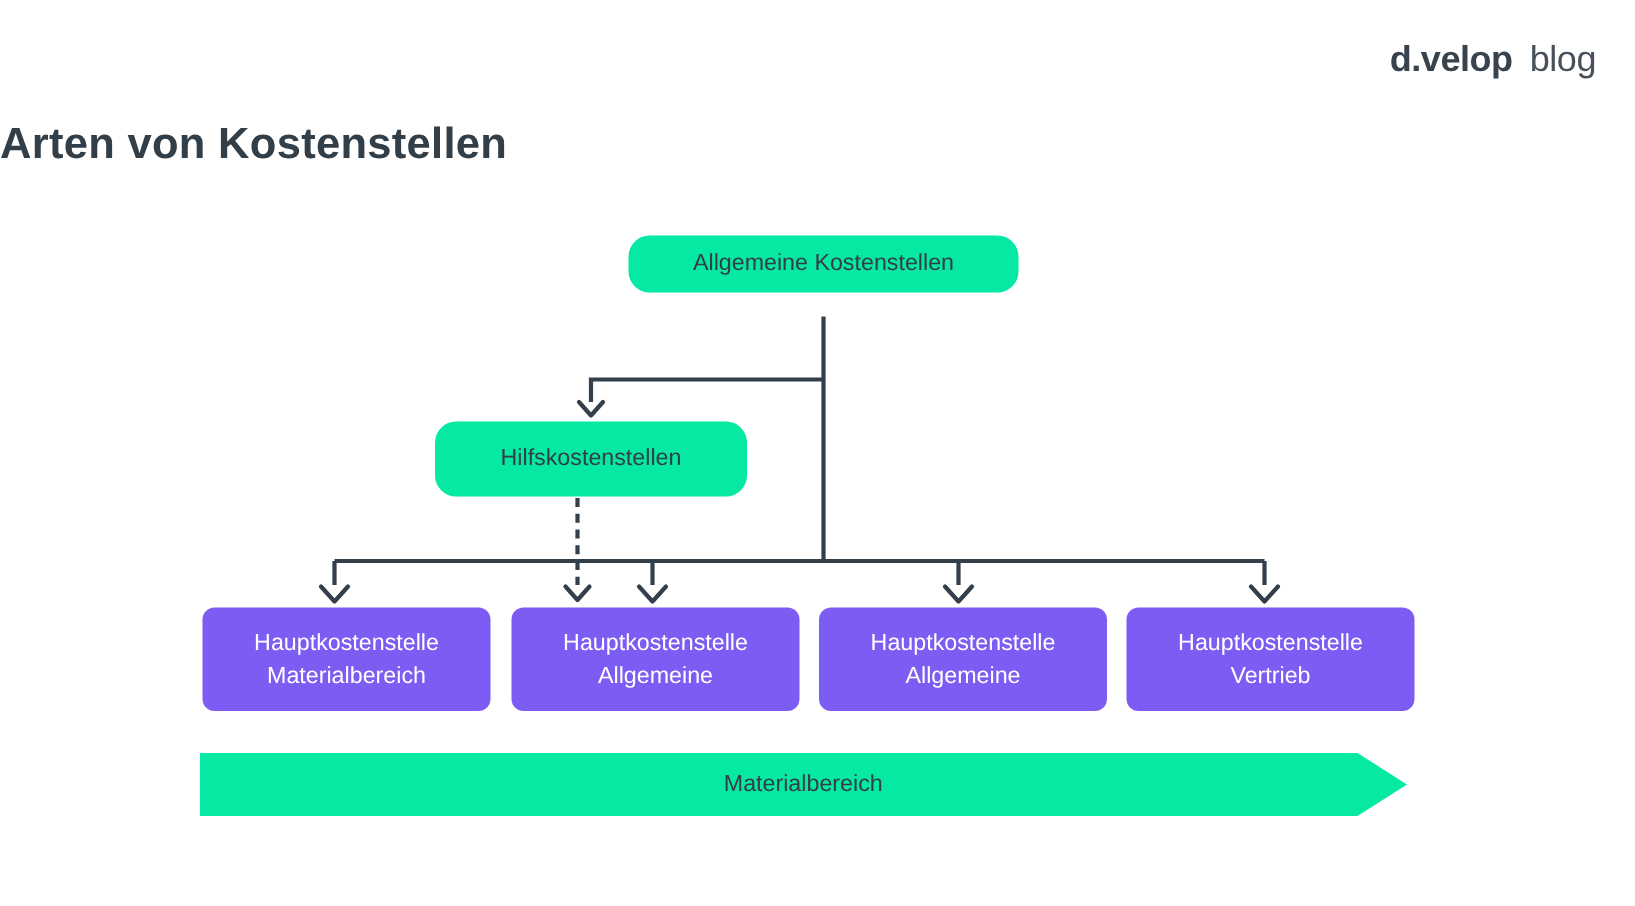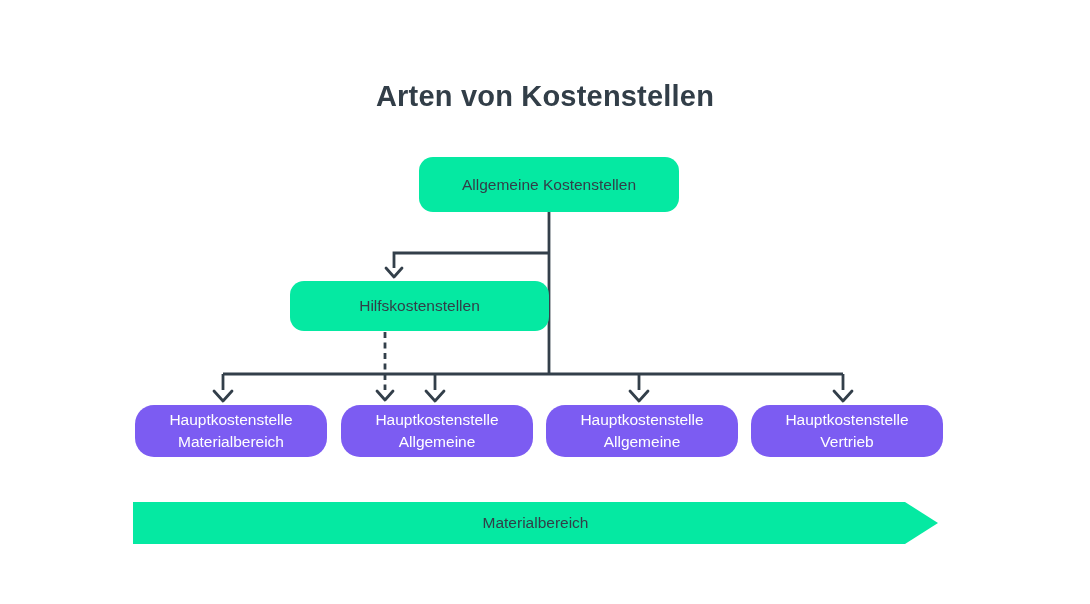--- a/index.html
+++ b/index.html
@@ -33,21 +33,20 @@
     white-space: nowrap;
   }
   .logo-brand { font-weight: 800; }
   .logo-suffix { font-weight: 300; margin-left: 5px; opacity: 0.92; }
   
   .title {
     position: absolute;
     top: 80px;
     left: 0;
     width: 100%;
-    text-align: center;
     font-size: 29px;
     font-weight: 700;
     color: var(--slate);
     letter-spacing: 0.2px;
   }
   
   .connectors {
     position: absolute;
     top: 0; left: 0;
     width: 1090px;
@@ -71,29 +70,29 @@
     align-items: center;
     justify-content: center;
     text-align: center;
     font-size: 15.5px;
   }
   .node.green {
     background: var(--green);
     color: var(--slate);
     border-radius: 14px;
   }
-  .node.root { left: 419px; top: 157px; width: 260px; height: 55px; text-align: right; }
-  .node.aux  { left: 290px; top: 281px; width: 259px; height: 50px; }
+  .node.root { left: 419px; top: 157px; width: 260px; height: 38px; text-align: right; }
+  .node.aux  { left: 290px; top: 281px; width: 208px; height: 50px; }
   .node.purple {
     background: var(--purple);
     color: var(--white);
-    border-radius: 19px;
+    border-radius: 8px;
     top: 405px;
     width: 192px;
-    height: 52px;
+    height: 69px;
     line-height: 22px;
   }
   .node.m1 { left: 135px; }
   .node.m2 { left: 341px; }
   .node.m3 { left: 546px; }
   .node.m4 { left: 751px; }
   
   .banner {
     position: absolute;
     left: 133px;
@@ -107,20 +106,24 @@
     justify-content: center;
     color: var(--slate);
     font-size: 15.5px;
   }
 </style>
 </head>
 <body>
 
 <div class="canvas">
 
+  <div class="logo">
+    <span class="logo-brand">d.velop</span>
+    <span class="logo-suffix">blog</span>
+  </div>
 
   <h1 class="title">Arten von Kostenstellen</h1>
 
   <svg class="connectors" viewBox="0 0 1090 604" aria-hidden="true">
 
     <line x1="549" y1="211" x2="549" y2="375"></line>
 
     <polyline points="549,253 394,253 394,268"></polyline>
     <path class="head" d="M386,268 L394,277 L402,268"></path>
 

